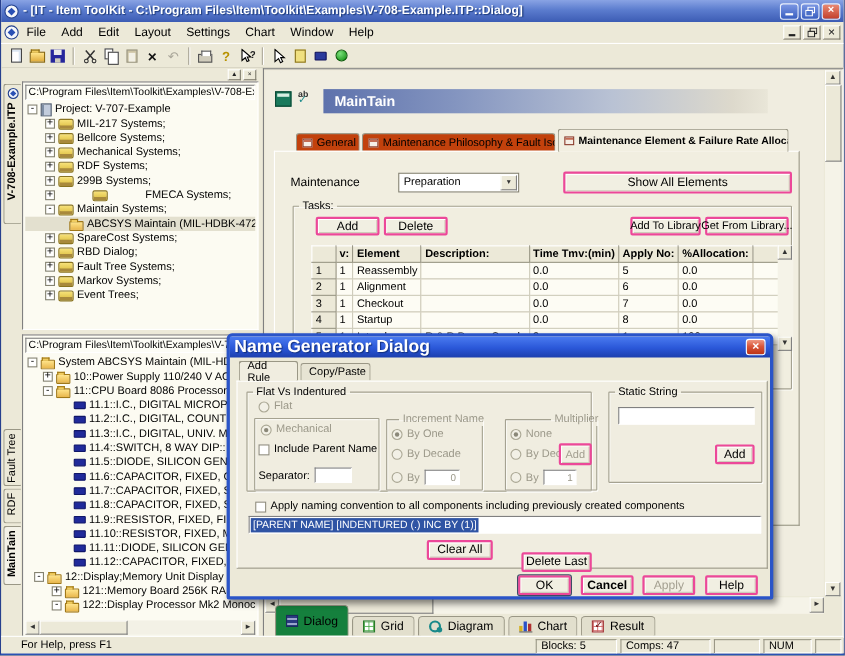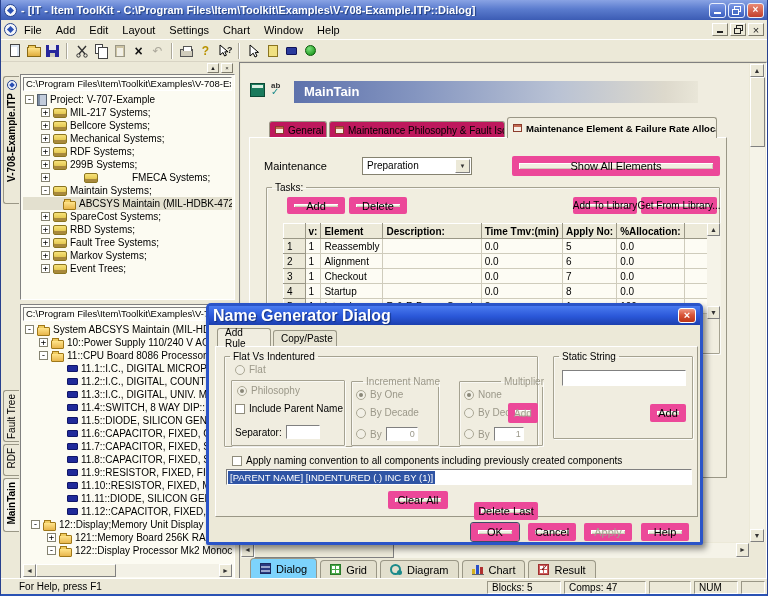--- a/index.html
+++ b/index.html
@@ -77,44 +77,44 @@
 .sfill{flex:1;}
 
 
 #rp{left:238px;top:0;width:528px;height:518px;border:1px solid;border-color:#808080 #fff #fff #808080;background:#ece9d8;}
 .doc{position:absolute;left:1px;top:1px;right:17px;bottom:37px;background:#f0ede0;overflow:hidden;}
 .vscroll{position:absolute;right:1px;top:1px;width:15px;bottom:37px;background:#f5f3e8;display:flex;flex-direction:column;}
 .vthumb{height:70px;background:#ece9d8;border:1px solid;border-color:#fff #808080 #808080 #fff;}
 .hscroll2{position:absolute;left:1px;right:17px;bottom:21px;height:15px;background:#f5f3e8;display:flex;}
 .viewtabs{position:absolute;left:1px;right:1px;bottom:1px;height:20px;display:flex;align-items:flex-end;padding-left:9px;gap:3px;}
 .vwtab{height:18px;display:flex;align-items:center;gap:5px;padding:0 9px;border:1px solid #9a9786;border-bottom:none;border-radius:4px 4px 0 0;background:#e2dfcd;font-size:11px;}
-.vwtab.active{background:#7dd3fc;height:20px;}
+.vwtab.active{background:#15803d;height:28px;}
 .ic-dlg{width:11px;height:11px;background:repeating-linear-gradient(180deg,#2a3a80 0 2px,#9aa6cc 2px 4px);border:1px solid #1c2a60;}
 .ic-grid{width:11px;height:11px;background:#fff;border:1px solid #2a7a2a;background-image:linear-gradient(#49a849 1px,transparent 1px),linear-gradient(90deg,#49a849 1px,transparent 1px);background-size:4px 4px;}
 .ic-diag{width:12px;height:11px;position:relative;}
 .ic-diag::before{content:"";position:absolute;left:0;top:0;width:7px;height:7px;border:2px solid #1a8a8a;border-radius:50%;}
 .ic-diag::after{content:"";position:absolute;right:0;bottom:0;width:5px;height:5px;background:#1a8a8a;border-radius:50%;}
 .ic-chart{width:12px;height:11px;border-bottom:1px solid #666;background-image:linear-gradient(#d4b020,#d4b020),linear-gradient(#2a50c8,#2a50c8),linear-gradient(#b03030,#b03030);background-size:3px 5px,3px 9px,3px 7px;background-position:0 100%,4px 100%,8px 100%;background-repeat:no-repeat;}
 .ic-res{width:11px;height:11px;background:#fff;border:1px solid #a03030;background-image:linear-gradient(#cf6060 1px,transparent 1px),linear-gradient(90deg,#cf6060 1px,transparent 1px);background-size:4px 4px;position:relative;}
 .ic-res::after{content:"✓";position:absolute;left:1px;top:-2px;font-size:9px;font-weight:bold;color:#5a0a0a;}
 
 
 .ic-calc{position:absolute;left:9px;top:19px;width:15px;height:14px;background:#1a7a5c;box-shadow:inset 0 0 0 1px #0c4a36;}
 .ic-calc::after{content:"";position:absolute;left:2px;top:2px;right:2px;height:3px;background:#d8efe2;}
 .ic-abc{position:absolute;left:30px;top:18px;font-size:8px;font-weight:bold;color:#333;line-height:8px;}
 .ic-abc i{display:block;font-style:normal;color:#1a8a8a;font-size:10px;margin-top:-2px;}
 .dhdr{position:absolute;left:53px;top:17px;width:404px;height:22px;background:linear-gradient(90deg,#5e72ac,#8495c0 30%,#b9c2d4 65%,#ddd9cc 92%,#e9e6d8);color:#fff;font-weight:bold;font-size:13px;line-height:22px;padding-left:10px;}
-.mtab{position:absolute;top:57px;height:17px;border:1px solid #9a9786;border-bottom:none;border-radius:3px 3px 0 0;background:#be185d;font-size:10px;display:flex;align-items:center;gap:4px;padding:0 5px;white-space:nowrap;overflow:hidden;z-index:2;}
+.mtab{position:absolute;top:57px;height:17px;border:1px solid #9a9786;border-bottom:none;border-radius:3px 3px 0 0;background:#c2410c;font-size:10px;display:flex;align-items:center;gap:4px;padding:0 5px;white-space:nowrap;overflow:hidden;z-index:2;}
 .mtab.active{top:53px;height:21px;background:#f2efe1;font-weight:bold;z-index:4;}
 .ic-tbl{width:9px;height:8px;border:1px solid #8c3c2c;background:#f6efe6;box-shadow:inset 0 2px 0 #c46b52;flex:none;}
 .contentbox{position:absolute;left:8px;top:73px;width:478px;height:341px;border:1px solid;border-color:#fff #9a9786 #9a9786 #fff;background:#f1eee0;z-index:3;}
 .lbl{position:absolute;font-size:11px;white-space:nowrap;}
 .combo{position:absolute;left:112px;top:19px;width:110px;height:18px;border:1px solid #858270;background:#fff;font-size:10px;line-height:16px;padding-left:4px;}
 .cbtn{position:absolute;right:1px;top:1px;bottom:1px;width:15px;background:#ece9d8;border:1px solid;border-color:#fff #808080 #808080 #fff;text-align:center;font-size:6px;line-height:13px;color:#333;}
-.btn{position:absolute;background:#f1efe2;border:7px solid #ec4899;border-radius:2px;box-shadow:inset 1px 1px 0 #fff,inset -1px -1px 0 #cfccba;font-size:11px;display:flex;align-items:center;justify-content:center;white-space:nowrap;text-align:right;}
+.btn{position:absolute;background:#f1efe2;border:2px solid #ec4899;border-radius:2px;box-shadow:inset 1px 1px 0 #fff,inset -1px -1px 0 #cfccba;font-size:11px;display:flex;align-items:center;justify-content:center;white-space:nowrap;text-align:right;}
 .btn.dis{color:#a39f90;}
 .btn.def{outline:1px solid #3c4c66;}
 .grp{position:absolute;border:1px solid #a5a291;border-radius:1px;box-shadow:1px 1px 0 rgba(255,255,255,.8),inset 1px 1px 0 rgba(255,255,255,.6);}
 .grp legend{font-size:10px;padding:0 3px;margin-left:5px;}
 .tasktable{position:absolute;left:16px;top:30px;border-collapse:collapse;font-size:10px;table-layout:fixed;}
 .tasktable th,.tasktable td{border:1px solid #cfccbc;height:15px;padding:0 3px;background:#fdfcf4;font-weight:normal;text-align:left;overflow:hidden;white-space:nowrap;}
 .tasktable th{background:#ece9d8;font-weight:bold;border-color:#fff #9a9786 #9a9786 #fff;}
 .tasktable td.rn{background:#ece9d8;border-color:#fff #9a9786 #9a9786 #fff;}
 .tvscroll{position:absolute;left:440px;top:30px;width:14px;height:96px;background:#f5f3e8;display:flex;flex-direction:column;}
 
@@ -302,21 +302,21 @@
             <span>ABCSYS Maintain (MIL-HDBK-472)</span>
           </div>
         <div class="trow" style="padding-left:18px;">
             <span class="exp p"></span>
             <span class="ic-sys"></span>
             <span>SpareCost Systems;</span>
           </div>
         <div class="trow" style="padding-left:18px;">
             <span class="exp p"></span>
             <span class="ic-sys"></span>
-            <span>RBD Systems;</span>
+            <span>RBD Dialog;</span>
           </div>
         <div class="trow" style="padding-left:18px;">
             <span class="exp p"></span>
             <span class="ic-sys"></span>
             <span>Fault Tree Systems;</span>
           </div>
         <div class="trow" style="padding-left:18px;">
             <span class="exp p"></span>
             <span class="ic-sys"></span>
             <span>Markov Systems;</span>
@@ -608,21 +608,21 @@
     <div class="dcontent">
       <fieldset class="grp" style="left:8px;top:4px;width:314px;height:96px;">
         <legend>Flat Vs Indentured</legend>
         <div class="fitem gray" style="left:10px;top:2px;">
             <span class="rd dis"></span>
             <span>Flat</span>
           </div>
         <div class="grp" style="left:6px;top:18px;width:114px;height:66px;">
           <div class="fitem gray" style="left:5px;top:4px;">
               <span class="rd dis sel"></span>
-              <span>Philosophy</span>
+              <span>Mechanical</span>
             </div>
           <div class="fitem" style="left:3px;top:22px;">
               <span class="ck"></span>
               <span>Include Parent Name</span>
             </div>
           <div class="fitem" style="left:3px;top:44px;">
               <span>Separator:</span>
               <span class="fld" style="width:34px;height:14px;display:inline-block;"></span>
             </div>
         </div>
@@ -670,21 +670,21 @@
       <div class="fitem" style="left:16px;top:108px;">
           <span class="ck"></span>
           <span>Apply naming convention to all components including previously created components</span>
         </div>
       <div class="fld" style="position:absolute;left:10px;top:122px;width:466px;height:16px;padding:1px 1px;"><span class="selhl">[PARENT NAME] [INDENTURED (.) INC BY (1)]</span></div>
       <div class="btn" style="left:172px;top:144px;width:60px;height:18px;">Clear All</div>
       <div class="btn" style="left:258px;top:155px;width:64px;height:18px;">Delete Last</div>
     </div>
 
     <div class="btn def" style="left:262px;top:217px;width:48px;height:18px;">OK</div>
-    <div class="btn" style="left:319px;top:217px;width:48px;height:18px;">Cancel</div>
+    <div class="btn" style="left:319px;top:217px;width:48px;height:18px;font-weight:bold;">Cancel</div>
     <div class="btn dis" style="left:375px;top:217px;width:48px;height:18px;">Apply</div>
     <div class="btn" style="left:432px;top:217px;width:48px;height:18px;">Help</div>
   </div>
 
   <div class="statusbar">
     <span class="sfield" style="left:14px;width:482px;border:none;">For Help, press F1</span>
     <span class="sfield" style="left:486px;width:74px;">Blocks: 5</span>
     <span class="sfield" style="left:563px;width:82px;">Comps: 47</span>
     <span class="sfield" style="left:648px;width:42px;"></span>
     <span class="sfield" style="left:693px;width:44px;">NUM</span>

